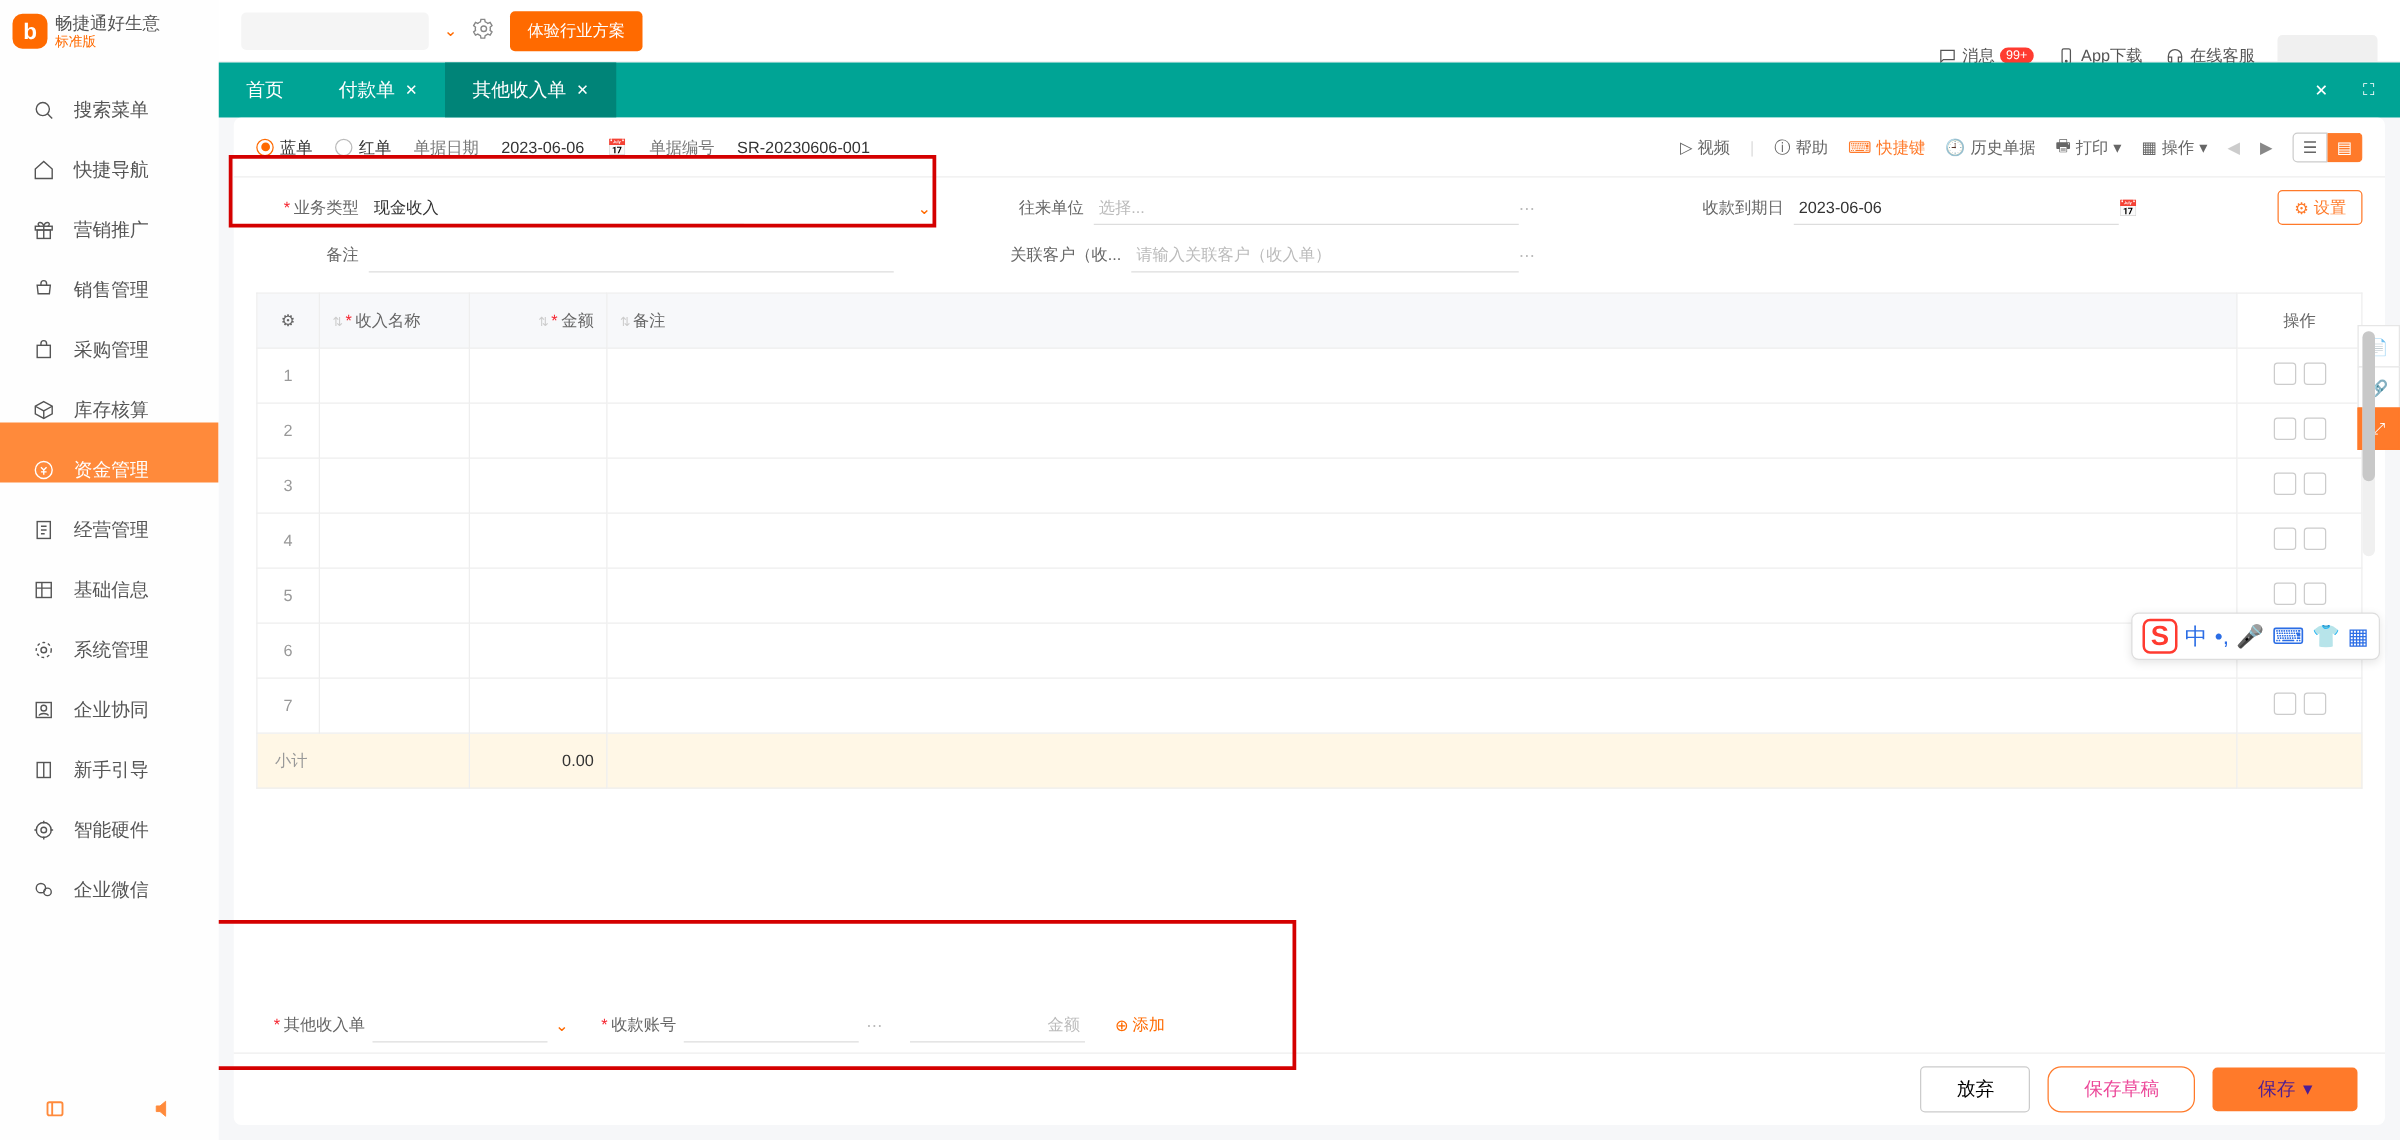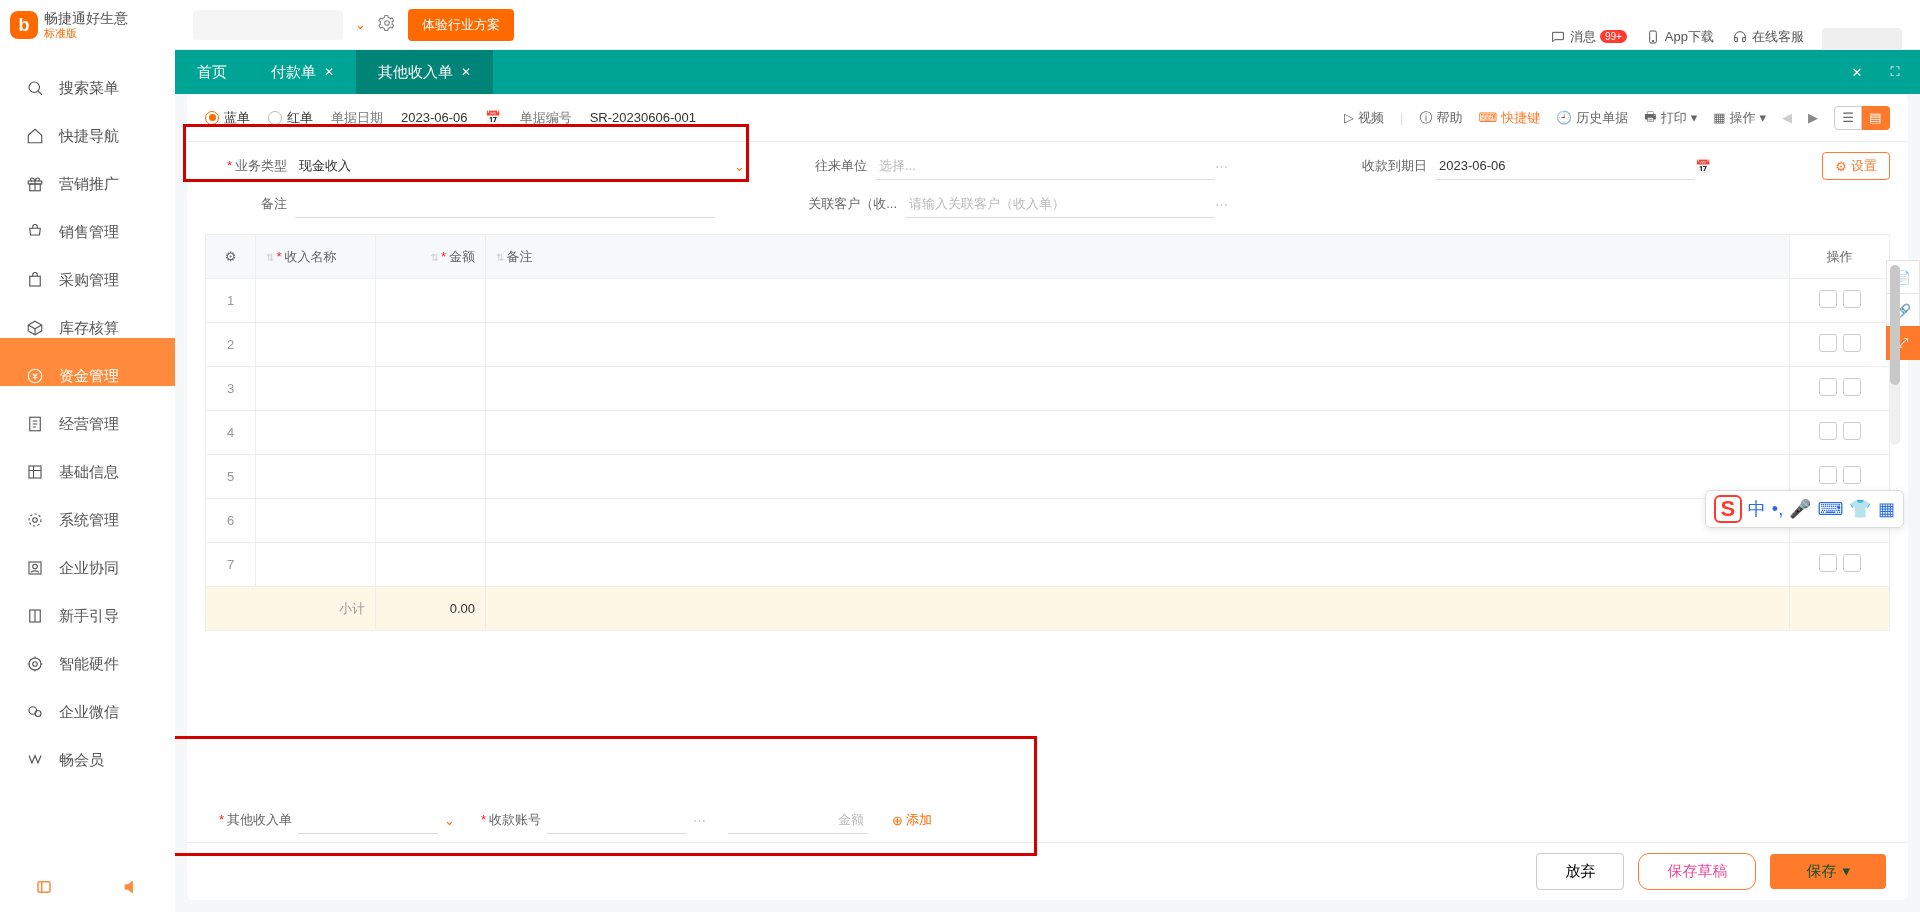--- a/index.html
+++ b/index.html
@@ -21,21 +21,21 @@
 .sidebar-footer div { flex: 1; display: flex; align-items: center; justify-content: center; cursor: pointer; color: #ff8a3b; }
 
 
 .main { flex: 1; display: flex; flex-direction: column; background: #fff; min-width: 0; }
 .topbar { height: 50px; display: flex; align-items: center; padding: 0 18px; background: #fff; border-bottom: 1px solid #eee; }
 .top-left { display: flex; align-items: center; gap: 12px; }
 .org-area { background: #f5f5f5; width: 150px; height: 30px; border-radius: 4px; }
 .chev { color: #ff6a00; }
 .gear { color: #888; cursor: pointer; }
 .btn-primary { background: #ff6a00; color: #fff; border: none; padding: 7px 14px; border-radius: 4px; cursor: pointer; font-size: 13px; }
-.top-right { margin-left: auto; display: flex; align-items: flex-start; gap: 18px; color: #555; margin-top: 32px; }
+.top-right { margin-left: auto; display: flex; align-items: flex-end; gap: 18px; color: #555; margin-top: 32px; }
 .top-right .item { display: flex; align-items: center; gap: 4px; cursor: pointer; font-size: 13px; }
 .badge { background: #ff3b30; color: #fff; font-size: 10px; border-radius: 8px; padding: 1px 5px; }
 .avatar-box { width: 80px; height: 26px; background: #f0f0f0; border-radius: 4px; }
 
 
 .tabs { height: 44px; background: #00a495; display: flex; align-items: stretch; color: #fff; position: relative; text-align: center; }
 .tab { padding: 0 22px; display: flex; align-items: center; cursor: pointer; gap: 8px; font-size: 15px; }
 .tab.active { background: #008478; }
 .tab .close { font-size: 12px; }
 .tabs-right { margin-left: auto; display: flex; align-items: center; gap: 8px; padding-right: 10px; }
@@ -95,21 +95,21 @@
 
 
 .settle-row { padding: 16px 18px 8px 32px; display: flex; align-items: center; gap: 6px; position: relative; }
 .settle-row .lbl { color: #666; }
 .add-link { color: #ff6a00; cursor: pointer; display: inline-flex; align-items: center; gap: 3px; }
 
 
 .footer { height: 58px; border-top: 1px solid #eee; display: flex; align-items: center; justify-content: flex-end; padding: 0 22px; gap: 14px; }
 .btn-plain { border: 1px solid #ccc; background: #fff; padding: 8px 28px; border-radius: 4px; cursor: pointer; font-size: 15px; }
 .btn-plain.orange { border-color: #ff7a2a; color: #ec4899; border-radius: 11px; }
-.btn-save { background: #ff7a2a; color: #14532d; border: none; padding: 8px 36px; border-radius: 4px; cursor: pointer; font-size: 15px; display: inline-flex; gap: 6px; }
+.btn-save { background: #ff7a2a; color: #4c1d95; border: none; padding: 8px 36px; border-radius: 4px; cursor: pointer; font-size: 15px; display: inline-flex; gap: 6px; }
 
 
 .right-float { position: absolute; right: 0; top: 260px; display: flex; flex-direction: column; }
 .right-float div { width: 34px; height: 34px; background: #fff; border: 1px solid #e6e6e6; display: flex; align-items: center; justify-content: center; cursor: pointer; color: #888; margin-bottom: -1px; }
 .right-float div.active { background: #ff7a2a; color: #fff; border-color: #ff7a2a; }
 
 
 .ime { position: absolute; right: 16px; top: 490px; display: flex; align-items: center; gap: 6px; background: #fff; padding: 4px 8px; border: 1px solid #ddd; border-radius: 6px; box-shadow: 0 2px 8px rgba(0,0,0,0.1); }
 .ime .s { color: #ff3b30; font-weight: bold; font-size: 22px; border: 2px solid #ff3b30; border-radius: 6px; width: 28px; height: 28px; display: flex; align-items: center; justify-content: center; }
 .ime .b { color: #2b6de5; font-size: 18px; }
@@ -251,28 +251,20 @@
           <span>智能硬件</span>
         </div>
         <div class="nav-item">
           <span class="ico">
             <svg viewBox="0 0 24 24">
               <circle cx="9" cy="10" r="5"></circle>
               <circle cx="16" cy="14" r="4"></circle>
             </svg>
           </span>
           <span>企业微信</span>
-        </div>
-        <div class="nav-item">
-          <span class="ico">
-            <svg viewBox="0 0 24 24">
-              <path d="M4 6l4 10 4-10 4 10 4-10"></path>
-            </svg>
-          </span>
-          <span>畅会员</span>
         </div>
       </nav>
     <div class="sidebar-footer">
       <div>
           <svg viewBox="0 0 24 24" width="18" height="18" stroke="currentColor" fill="none" stroke-width="2">
             <rect x="4" y="5" width="16" height="14" rx="2"></rect>
             <path d="M9 5v14"></path>
           </svg>
         </div>
       <div>
@@ -465,21 +457,21 @@
                 <tr>
                   <td class="col-num">7</td>
                   <td class="col-name"></td>
                   <td class="col-amt"></td>
                   <td class="col-remark"></td>
                   <td class="col-ops"><span class="op-ico"></span><span class="op-ico"></span></td>
                 </tr>
               </tbody>
             <tbody>
                 <tr class="subtotal">
-              <td class="col-num" colspan="2" style="text-align:right;padding-left:14px;">小计</td>
+              <td class="col-num" colspan="2" style="text-align:left;padding-left:14px;">小计</td>
               <td class="col-amt">0.00</td>
               <td></td>
               <td class="col-ops"></td>
             </tr>
           </tbody>
             </table>
         </div>
 
         <div class="settle-row">
           <div class="hl-box1" style="left:-50px; top:-54px; width:900px; height:120px;"></div>

